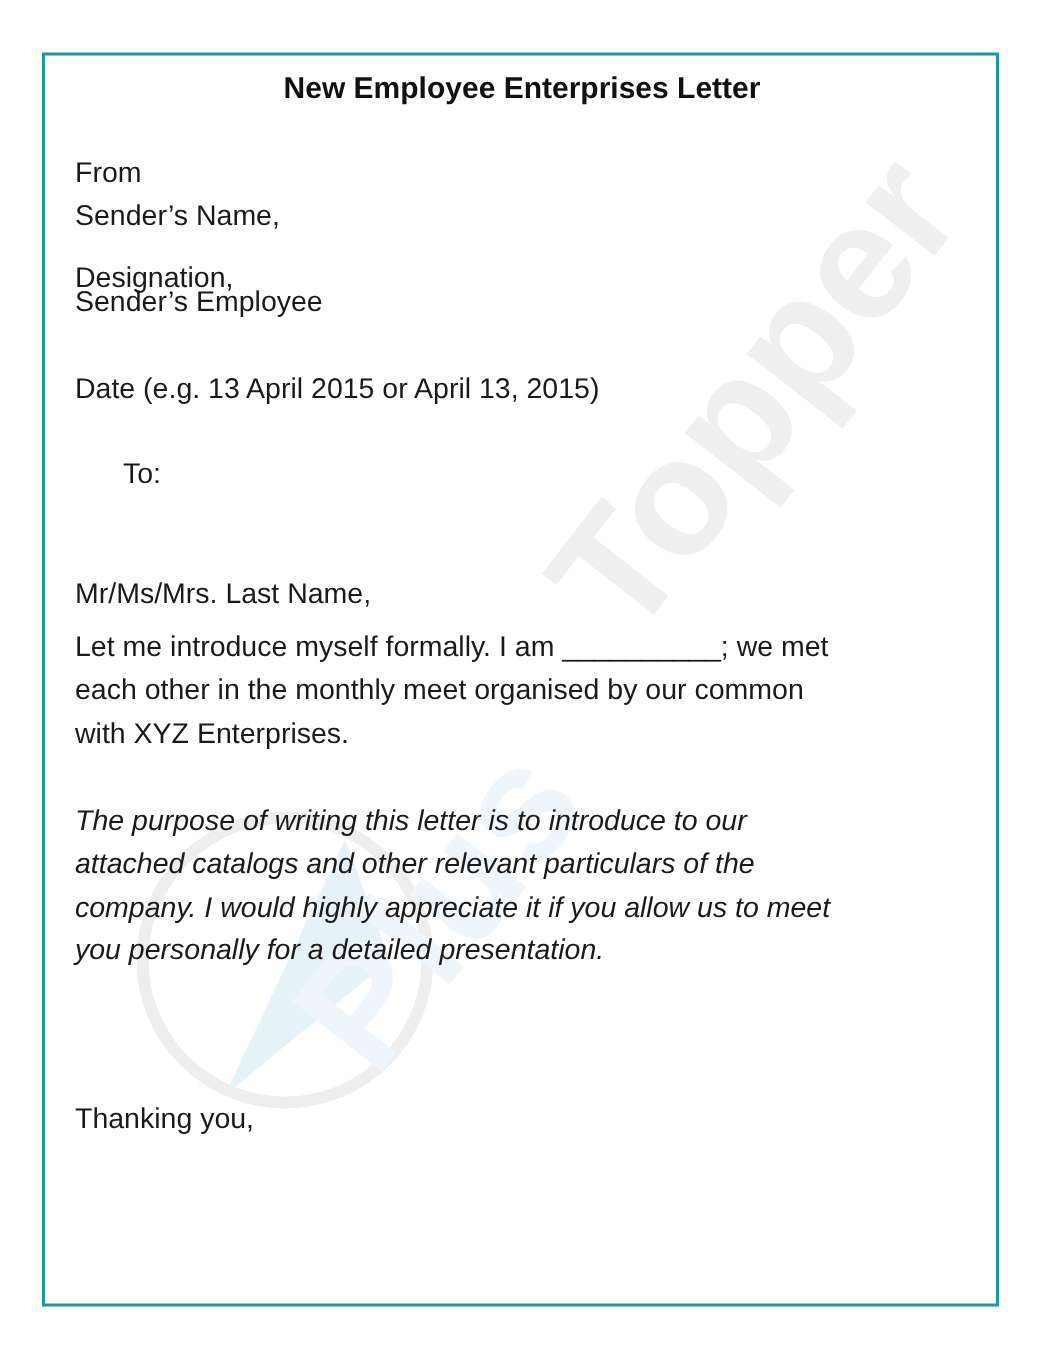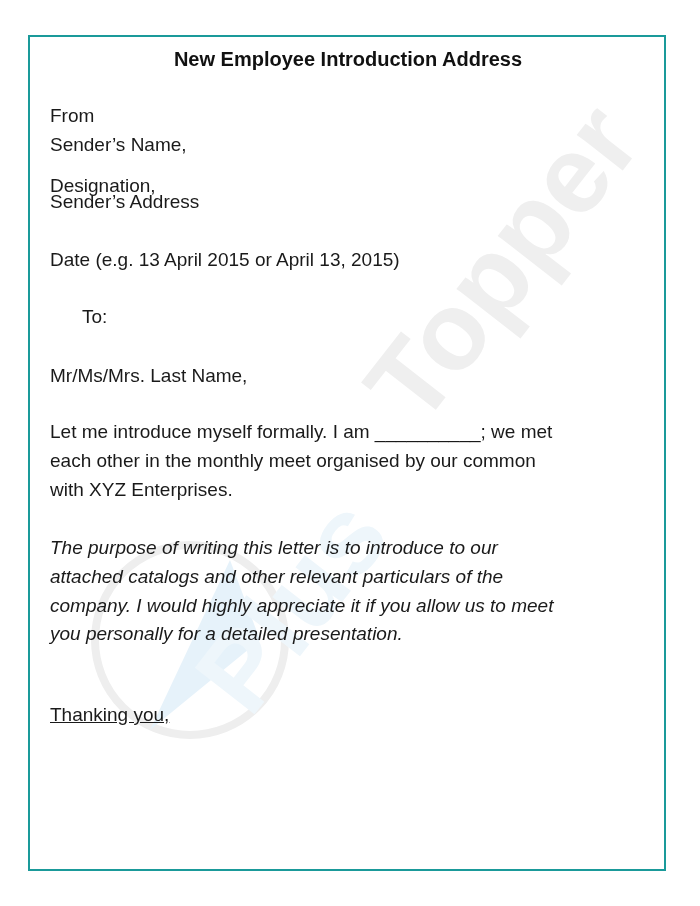--- a/index.html
+++ b/index.html
@@ -68,41 +68,41 @@
 
 <div class="frame"></div>
 
 <svg class="watermark" viewBox="0 0 700 906" xmlns="http://www.w3.org/2000/svg">
   <circle cx="190" cy="640" r="95" fill="none" stroke="#eeeeee" stroke-width="8"></circle>
   <path d="M150 730 L230 560 L260 640 Z" fill="#e6f2fa"></path>
   <text x="0" y="0" font-family="Liberation Sans, sans-serif" font-weight="bold" font-size="110" fill="#eef6fb" transform="translate(250,720) rotate(-52)">Plus</text>
   <text x="0" y="0" font-family="Liberation Sans, sans-serif" font-weight="bold" font-size="110" fill="#efefef" transform="translate(420,430) rotate(-52)">Topper</text>
 </svg>
 
-<div class="title">New Employee Introduction Address</div>
+<div class="title">New Employee Enterprises Letter</div>
 
 <div class="content">
   <p class="line block" style="top:102px;">From</p>
   <p class="line block" style="top:131px;">Sender’s Name,</p>
   <p class="line block" style="top:172px;">Designation,</p>
-  <p class="line block" style="top:188px;">Sender’s Address</p>
+  <p class="line block" style="top:188px;">Sender’s Employee</p>
 
   <p class="line block" style="top:246px;">Date (e.g. 13 April 2015 or April 13, 2015)</p>
 
   <p class="line block" style="top:303px;margin-left:32px;">To:</p>
 
-  <p class="line block" style="top:362px;text-align:center;">Mr/Ms/Mrs. Last Name,</p>
+  <p class="line block" style="top:383px;text-align:center;">Mr/Ms/Mrs. Last Name,</p>
 
   <div class="block" style="top:418px;">
     <p class="line">Let me introduce myself formally. I am __________; we met</p>
     <p class="line">each other in the monthly meet organised by our common</p>
     <p class="line">with XYZ Enterprises.</p>
   </div>
 
   <div class="block" style="top:534px;font-style:italic;">
     <p class="line">The purpose of writing this letter is to introduce to our</p>
     <p class="line">attached catalogs and other relevant particulars of the</p>
     <p class="line">company. I would highly appreciate it if you allow us to meet</p>
     <p class="line">you personally for a detailed presentation.</p>
   </div>
 
-  <p class="line block" style="top:701px;text-decoration:underline;">Thanking you,</p>
+  <p class="line block" style="top:733px;">Thanking you,</p>
 </div>
 
 </body></html>

